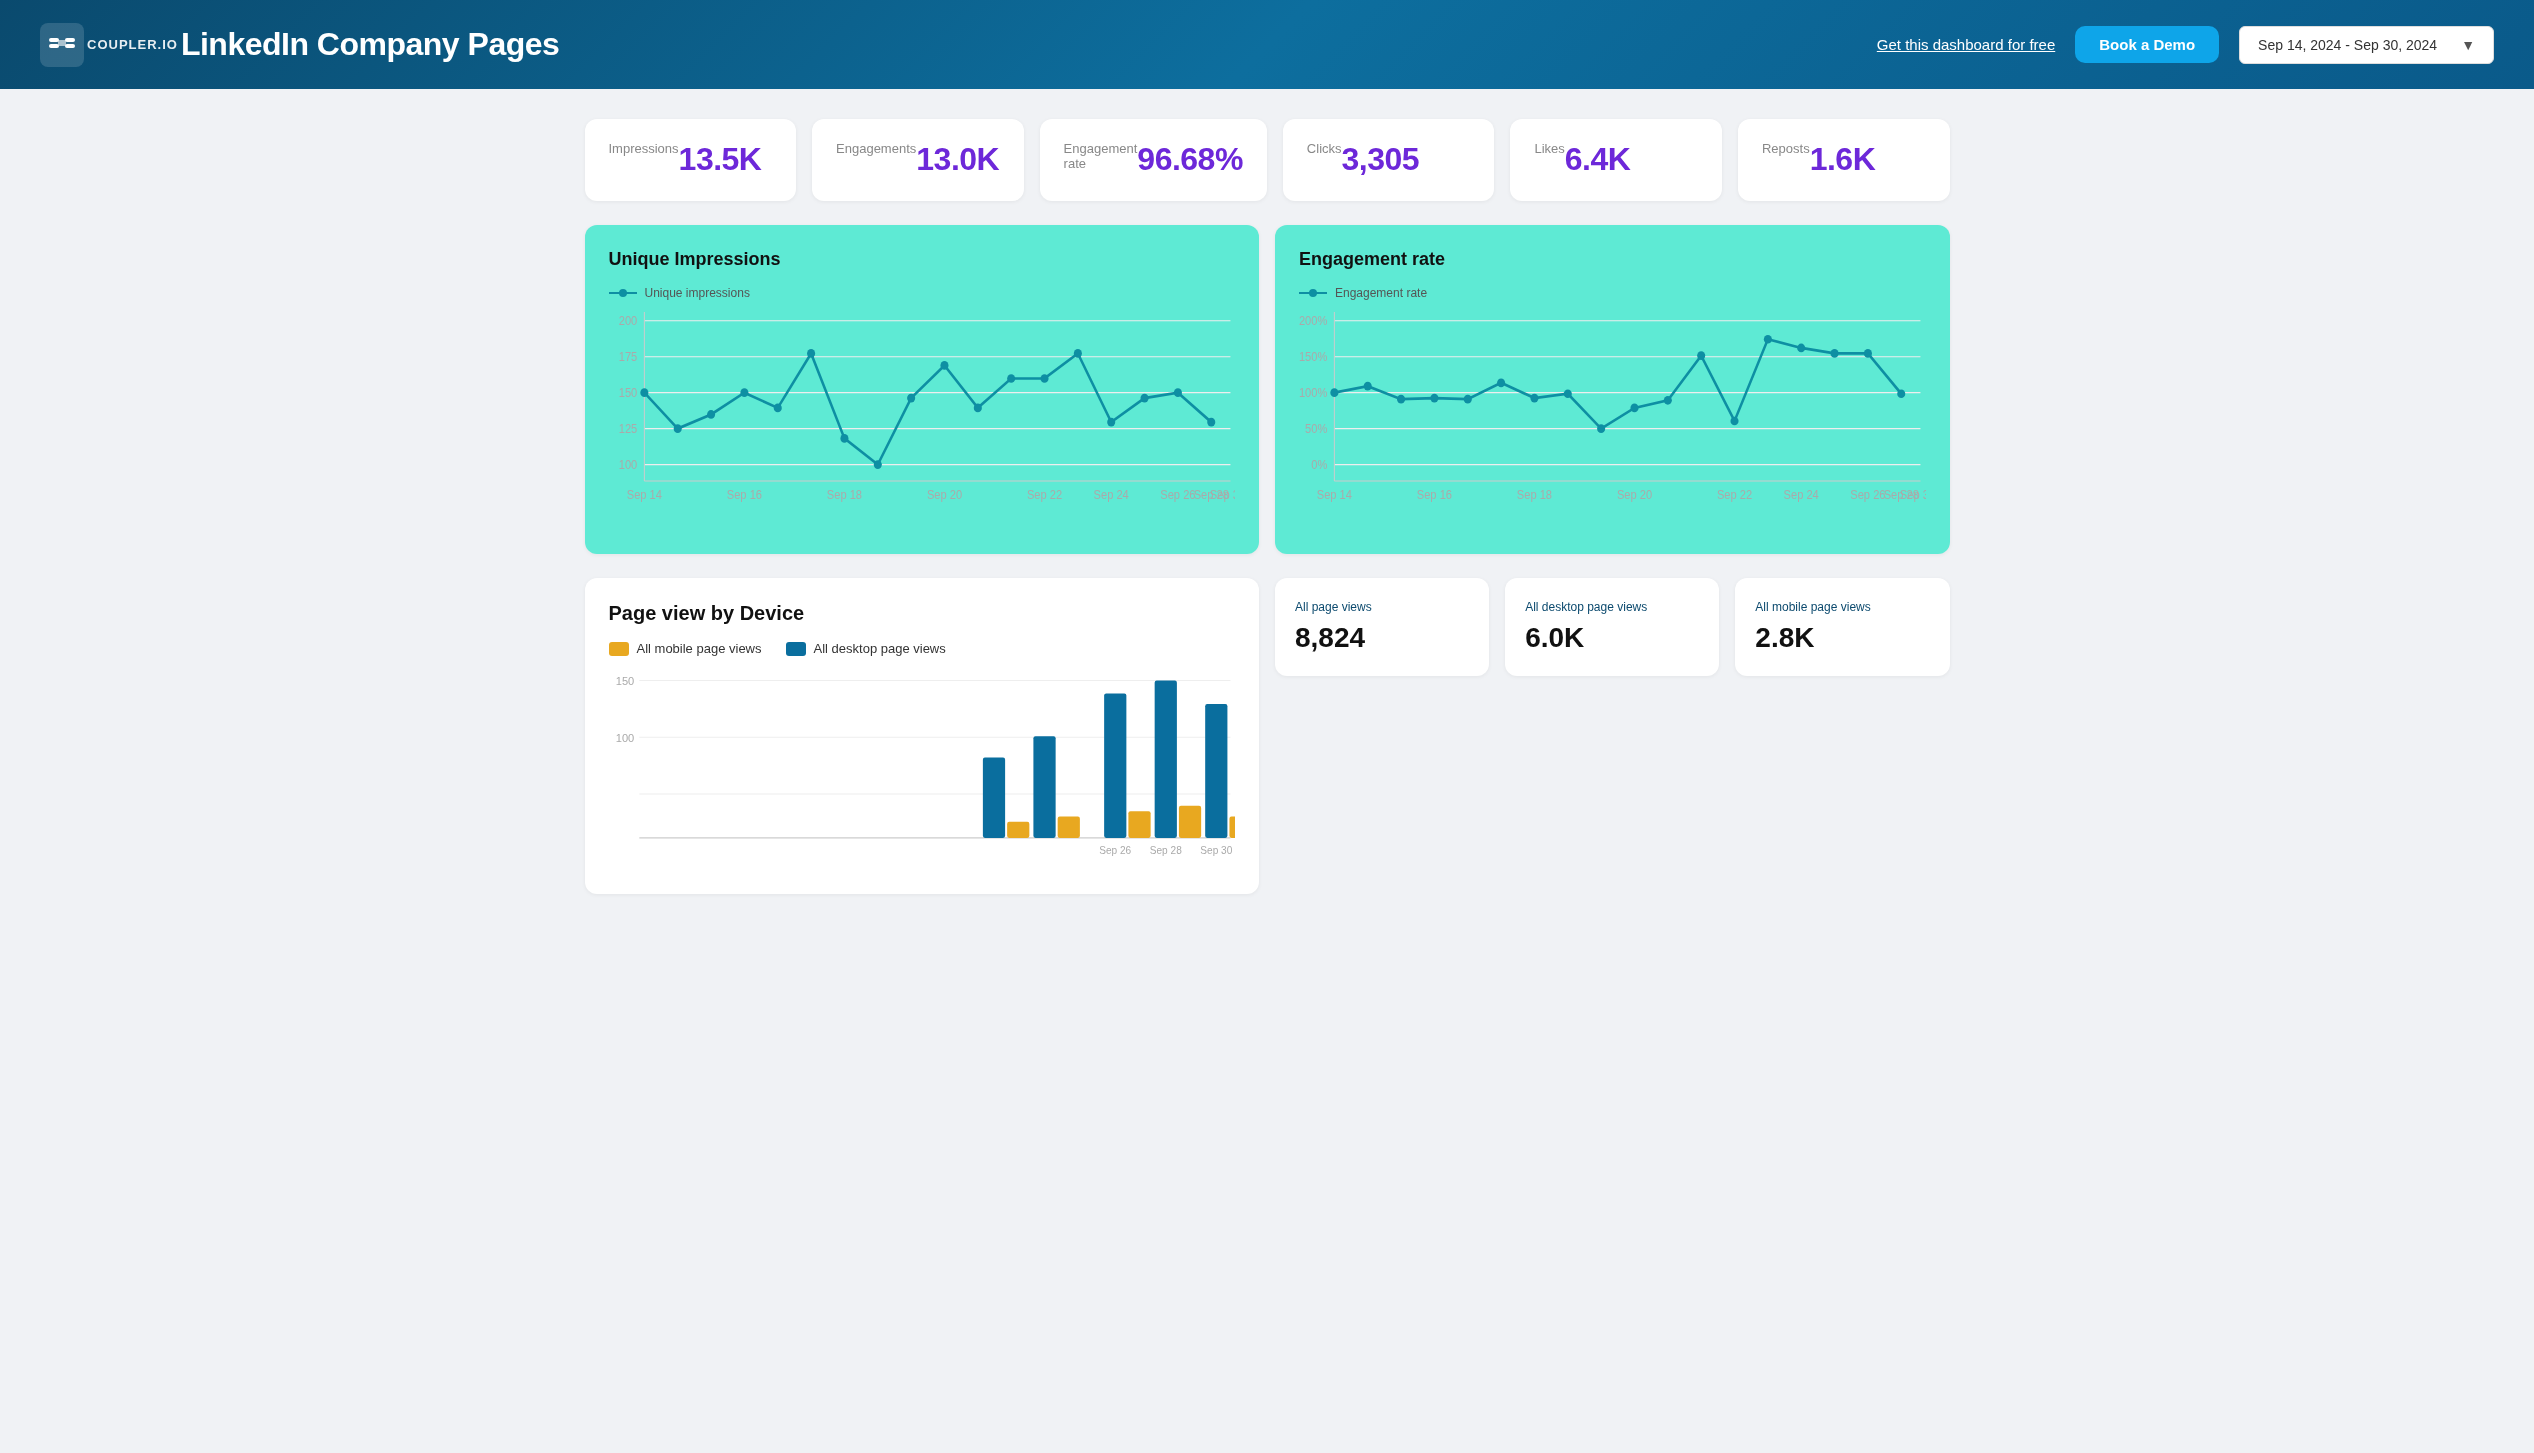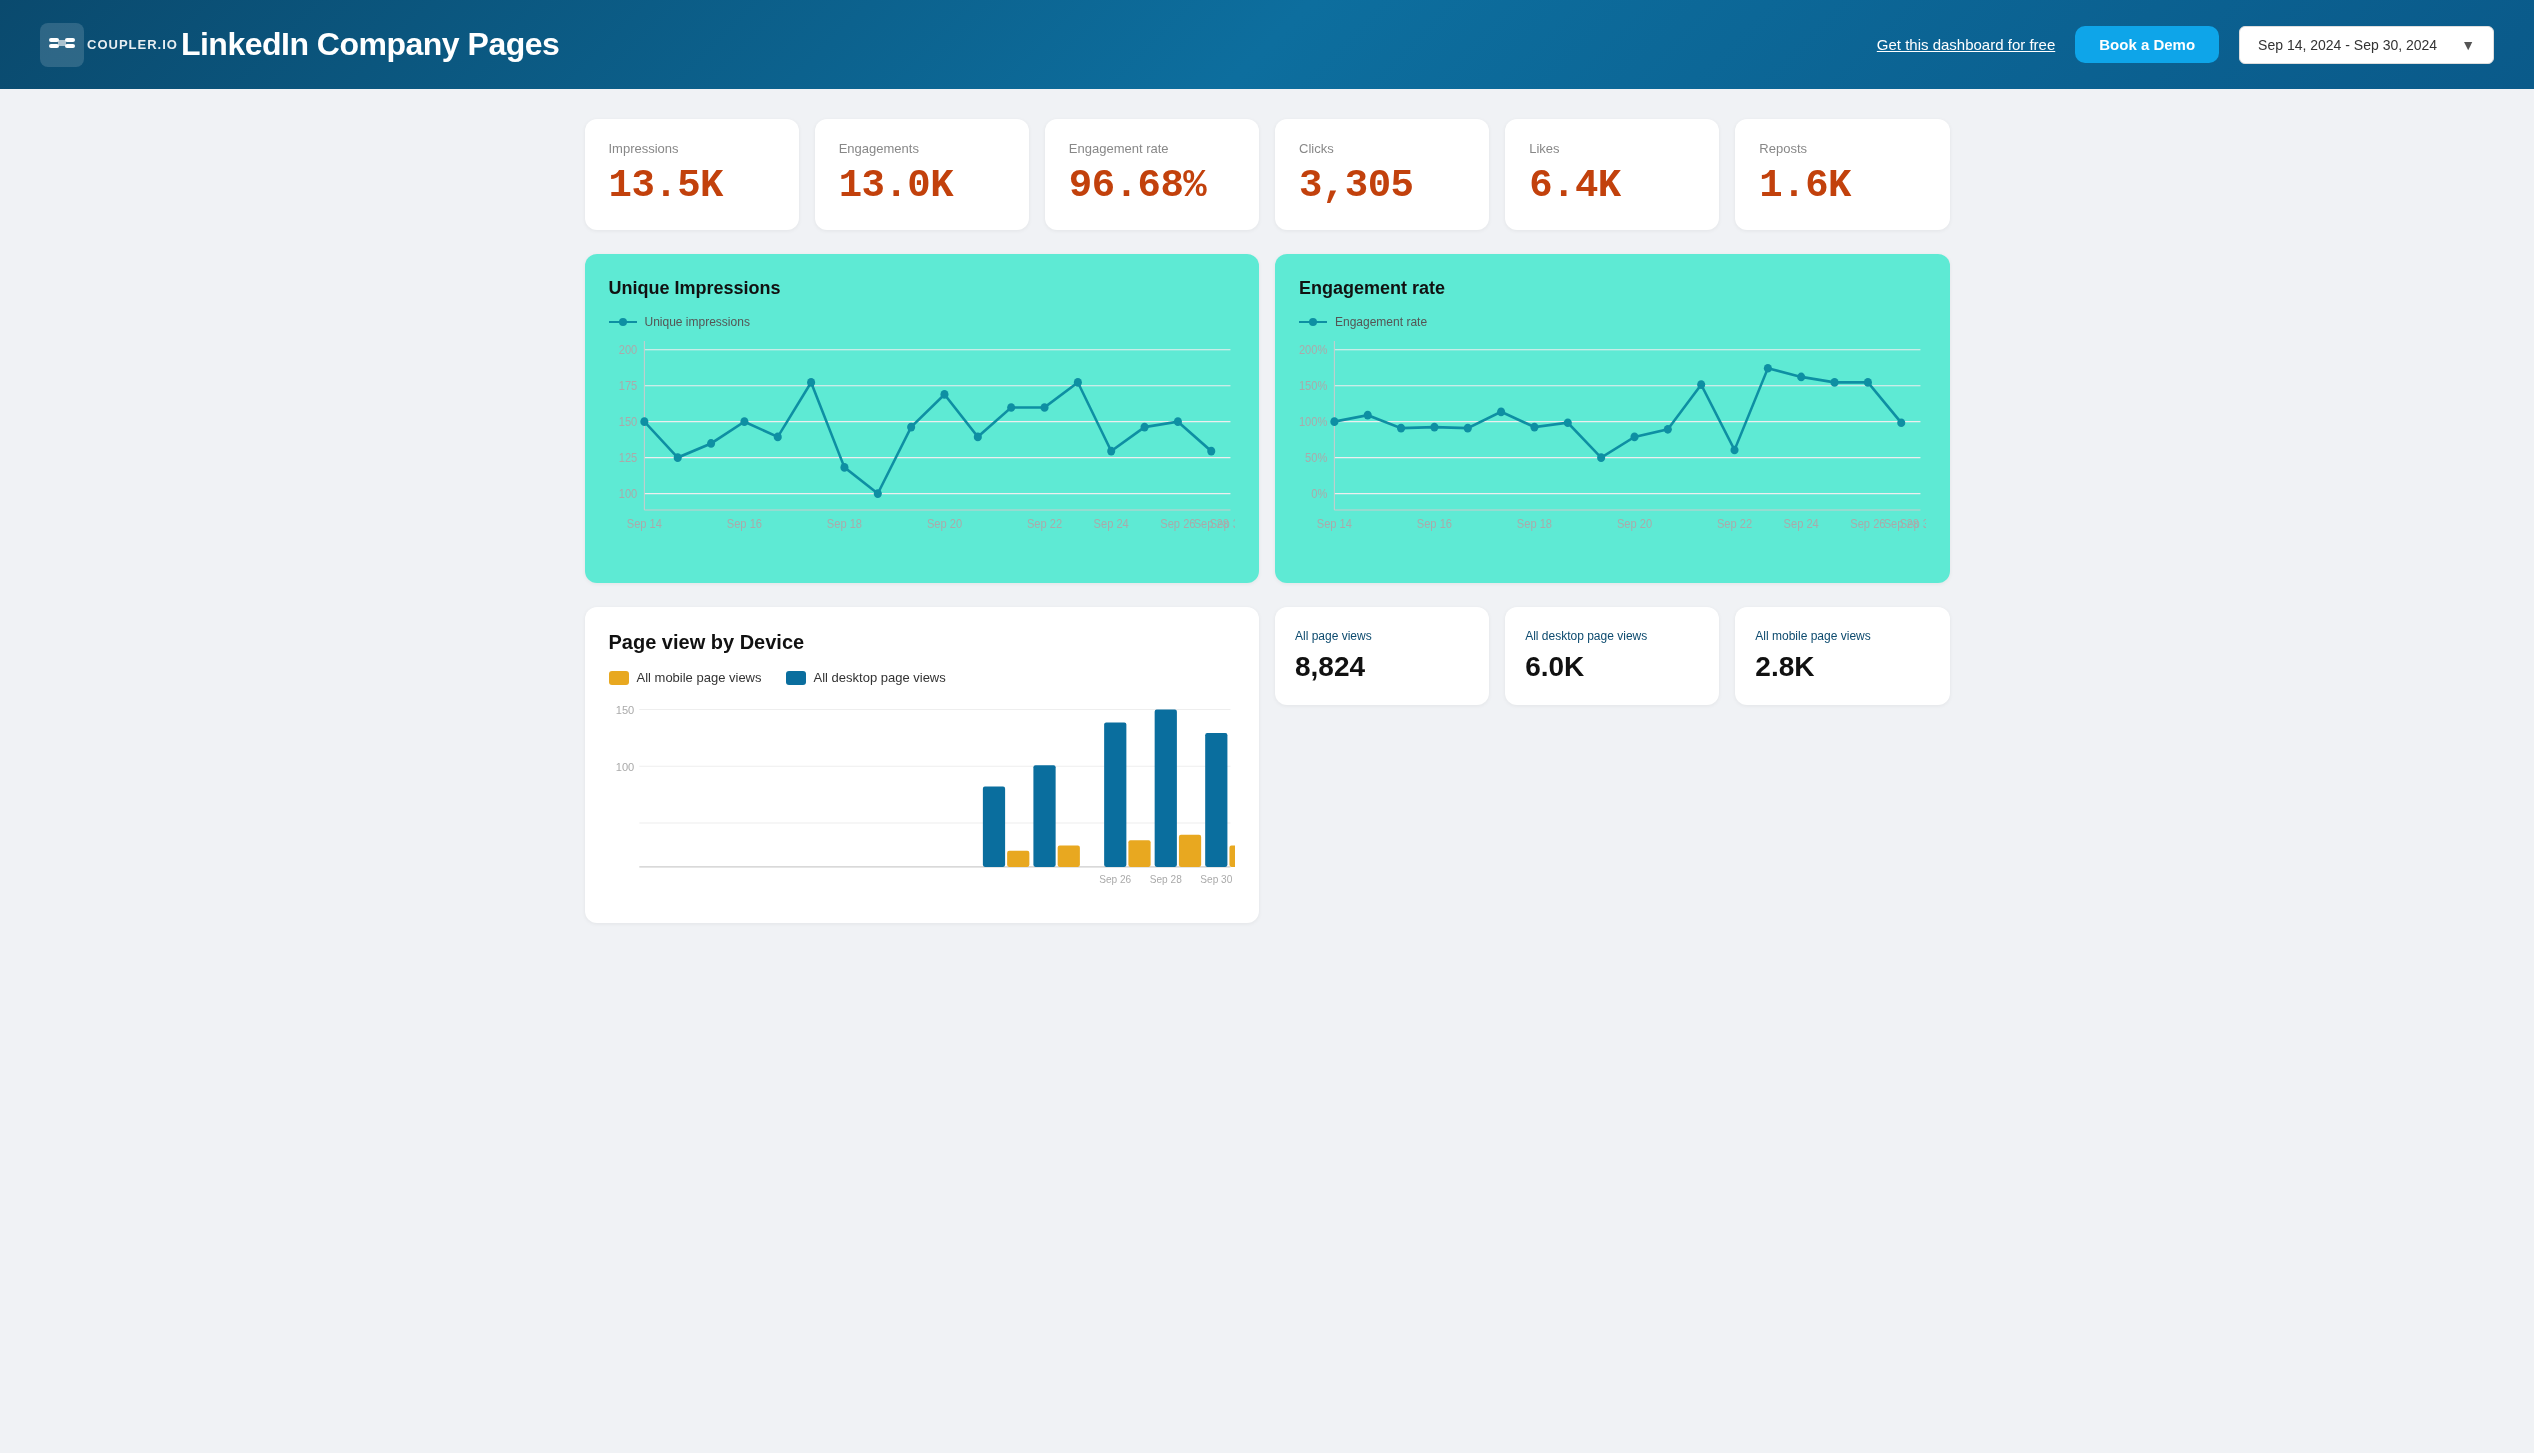--- a/index.html
+++ b/index.html
@@ -92,36 +92,34 @@
       display: grid;
       grid-template-columns: repeat(6, 1fr);
       gap: 16px;
       margin-bottom: 24px;
     }
     .kpi-card {
       background: white;
       border-radius: 12px;
       padding: 22px 24px;
       display: flex;
-      flex-direction: column;
       align-items: flex-start;
       box-shadow: 0 1px 4px rgba(0,0,0,0.06);
     }
     .kpi-label {
       font-size: 13px;
       color: #888;
       margin-bottom: 8px;
       font-weight: 400;
     }
     .kpi-value {
-      font-size: 39px;
+      font-size: 32px;
       font-weight: 700;
-      color: #c2410c;
+      color: #6d28d9;
       letter-spacing: -0.5px;
-      font-family: Liberation Mono, monospace;
     }
 
     
     .charts-row {
       display: grid;
       grid-template-columns: 1fr 1fr;
       gap: 16px;
       margin-bottom: 24px;
     }
     .chart-card {

